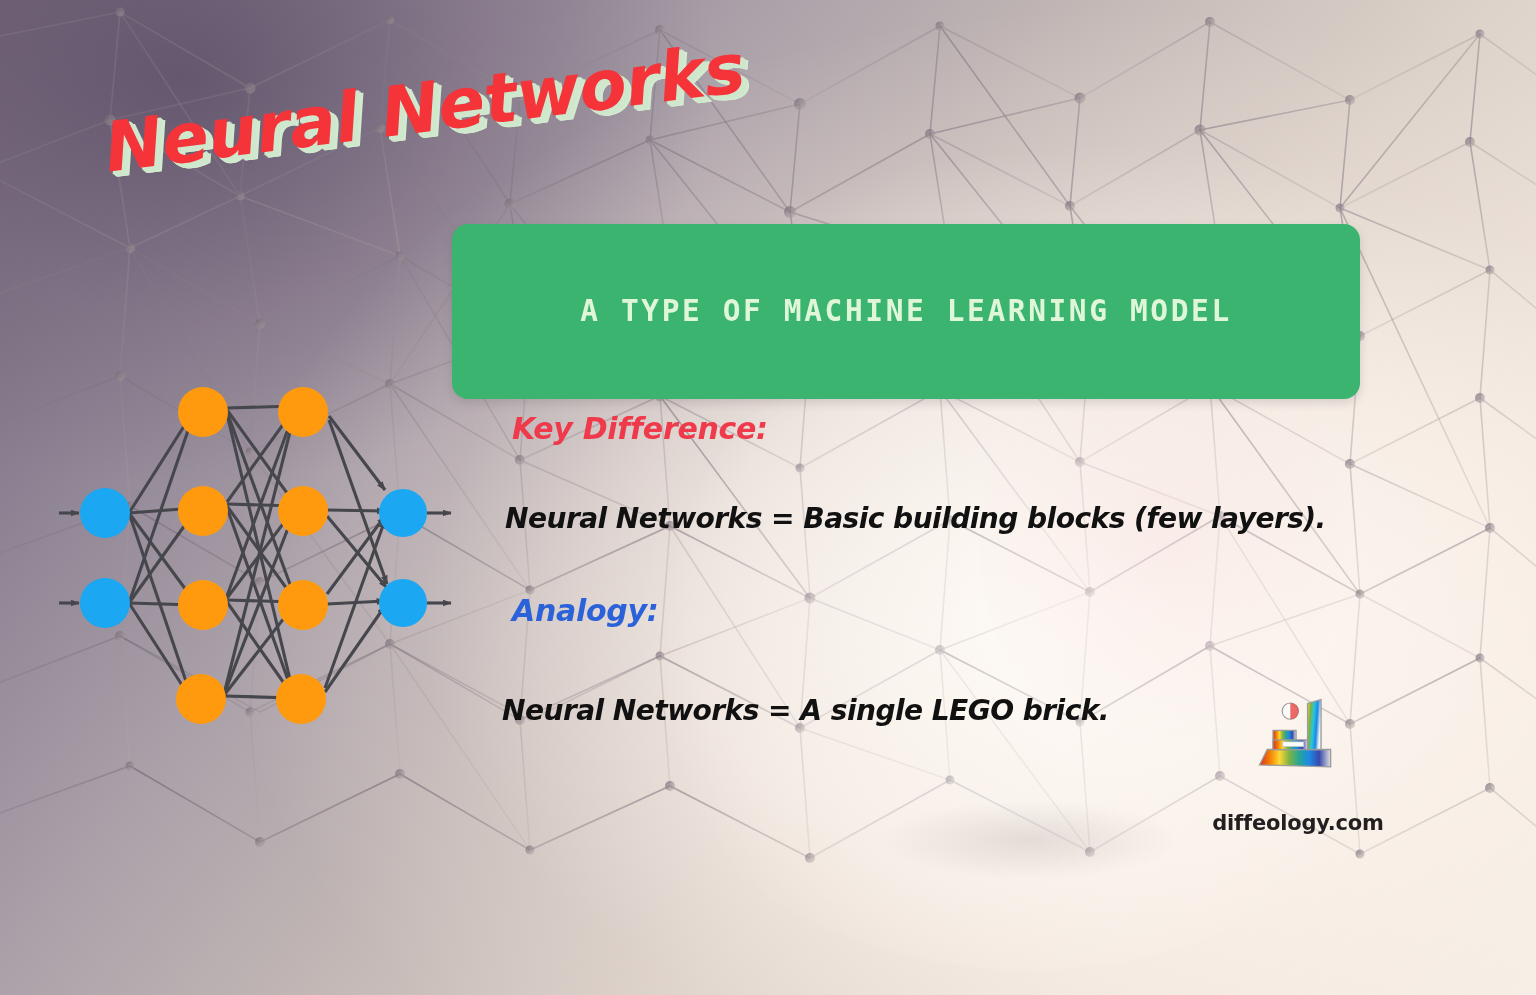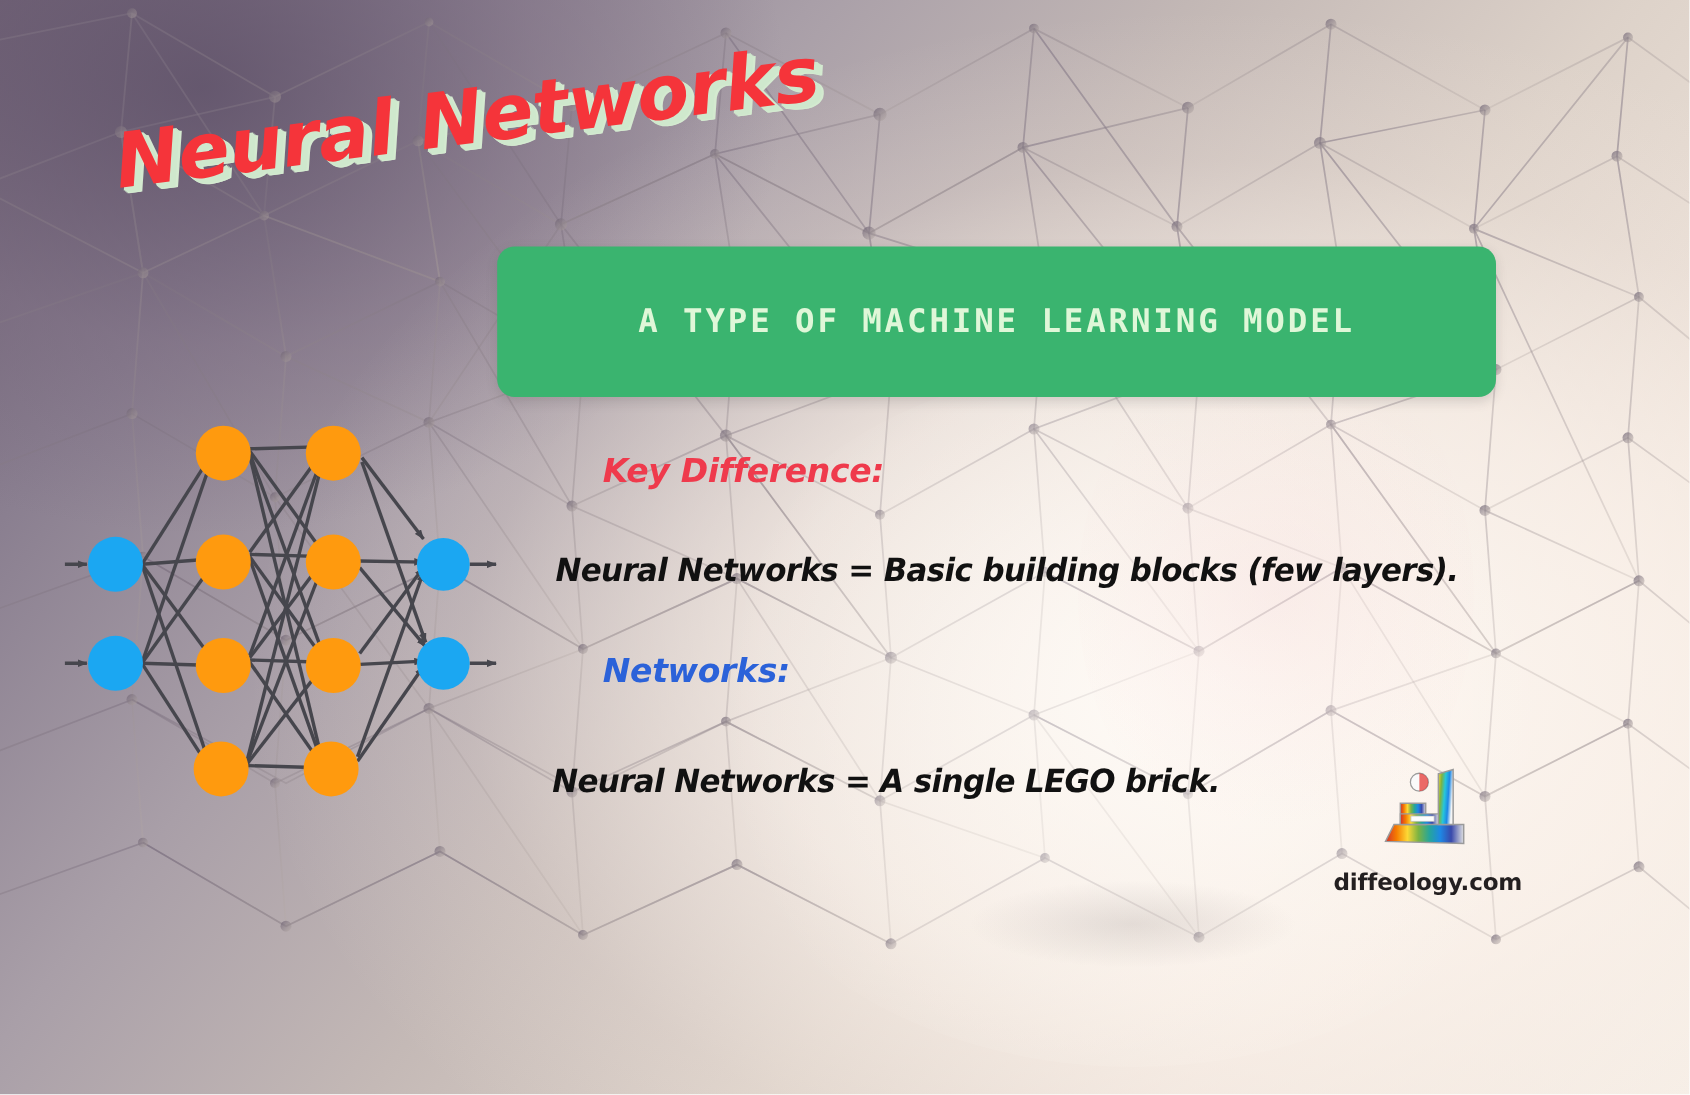--- a/index.html
+++ b/index.html
@@ -62,21 +62,21 @@
        4px 4px 0 #cfe8cd,
        5px 5px 0 #cfe8cd,
        6px 6px 0 #d4ead0,
        7px 6px 0 #d4ead0;
   }
 
   
   #banner {
     position:absolute;
     left:452px; top:224px;
-    width:908px; height:137px;
+    width:908px; height:175px;
     background:#3ab46f;
     border-radius:16px;
     box-shadow:0 4px 10px rgba(80,70,70,0.18);
     display:flex;
     flex-direction:column;
     align-items:center;
     justify-content:center;
     padding:4px 10px 6px 10px;
   }
   .banner-line {
@@ -99,21 +99,20 @@
 
   
   .label-head {
     position:absolute;
     font-family:"DejaVu Sans", sans-serif;
     font-size:30px;
     font-weight:bold;
     font-style:italic;
     letter-spacing:-0.3px;
     white-space:nowrap;
-    margin-left:36px;
   }
   #key-difference-label { left:512px; top:411px; color:#ef3a4c; }
   #analogy-label        { left:512px; top:593px; color:#2b62d9; }
 
   .body-line {
     position:absolute;
     font-family:"DejaVu Sans", sans-serif;
     font-size:29px;
     font-weight:bold;
     font-style:italic;
@@ -135,21 +134,21 @@
 
   
   #logo-block {
     position:absolute;
     left:1208px; top:690px;
     width:180px;
     display:flex; flex-direction:column; align-items:center;
   }
   #logo-mark { width:96px; height:96px; display:block; }
   #logo-text {
-    margin-top:4px;
+    margin-top:25px;
     font-family:"DejaVu Sans", sans-serif;
     font-size:21px;
     font-weight:bold;
     color:#231f20;
     letter-spacing:-0.2px;
     white-space:nowrap;
   }
 </style>
 </head>
 <body>
@@ -297,21 +296,21 @@
     <div id="title">Neural Networks</div>
   </div>
 
   <div id="banner">
     <div class="banner-line">A TYPE OF MACHINE LEARNING MODEL</div>
   </div>
 
   <div class="label-head" id="key-difference-label">Key Difference:</div>
   <div class="body-line" id="key-difference-text">Neural Networks = Basic building blocks (few layers).</div>
 
-  <div class="label-head" id="analogy-label">Networks:</div>
+  <div class="label-head" id="analogy-label">Analogy:</div>
   <div class="body-line" id="analogy-text">Neural Networks = A single LEGO brick.</div>
 
   <svg id="nn-diagram" viewBox="0 0 400 380">
     <defs>
       <marker id="arw" markerWidth="9" markerHeight="7" refX="8.4" refY="3.5" orient="auto" markerUnits="userSpaceOnUse">
         <polygon points="0 0, 9 3.5, 0 7" fill="#46464d"></polygon>
       </marker>
     </defs>
 
     <g stroke="#46464d" stroke-width="3.1" fill="none" marker-end="url(#arw)">

